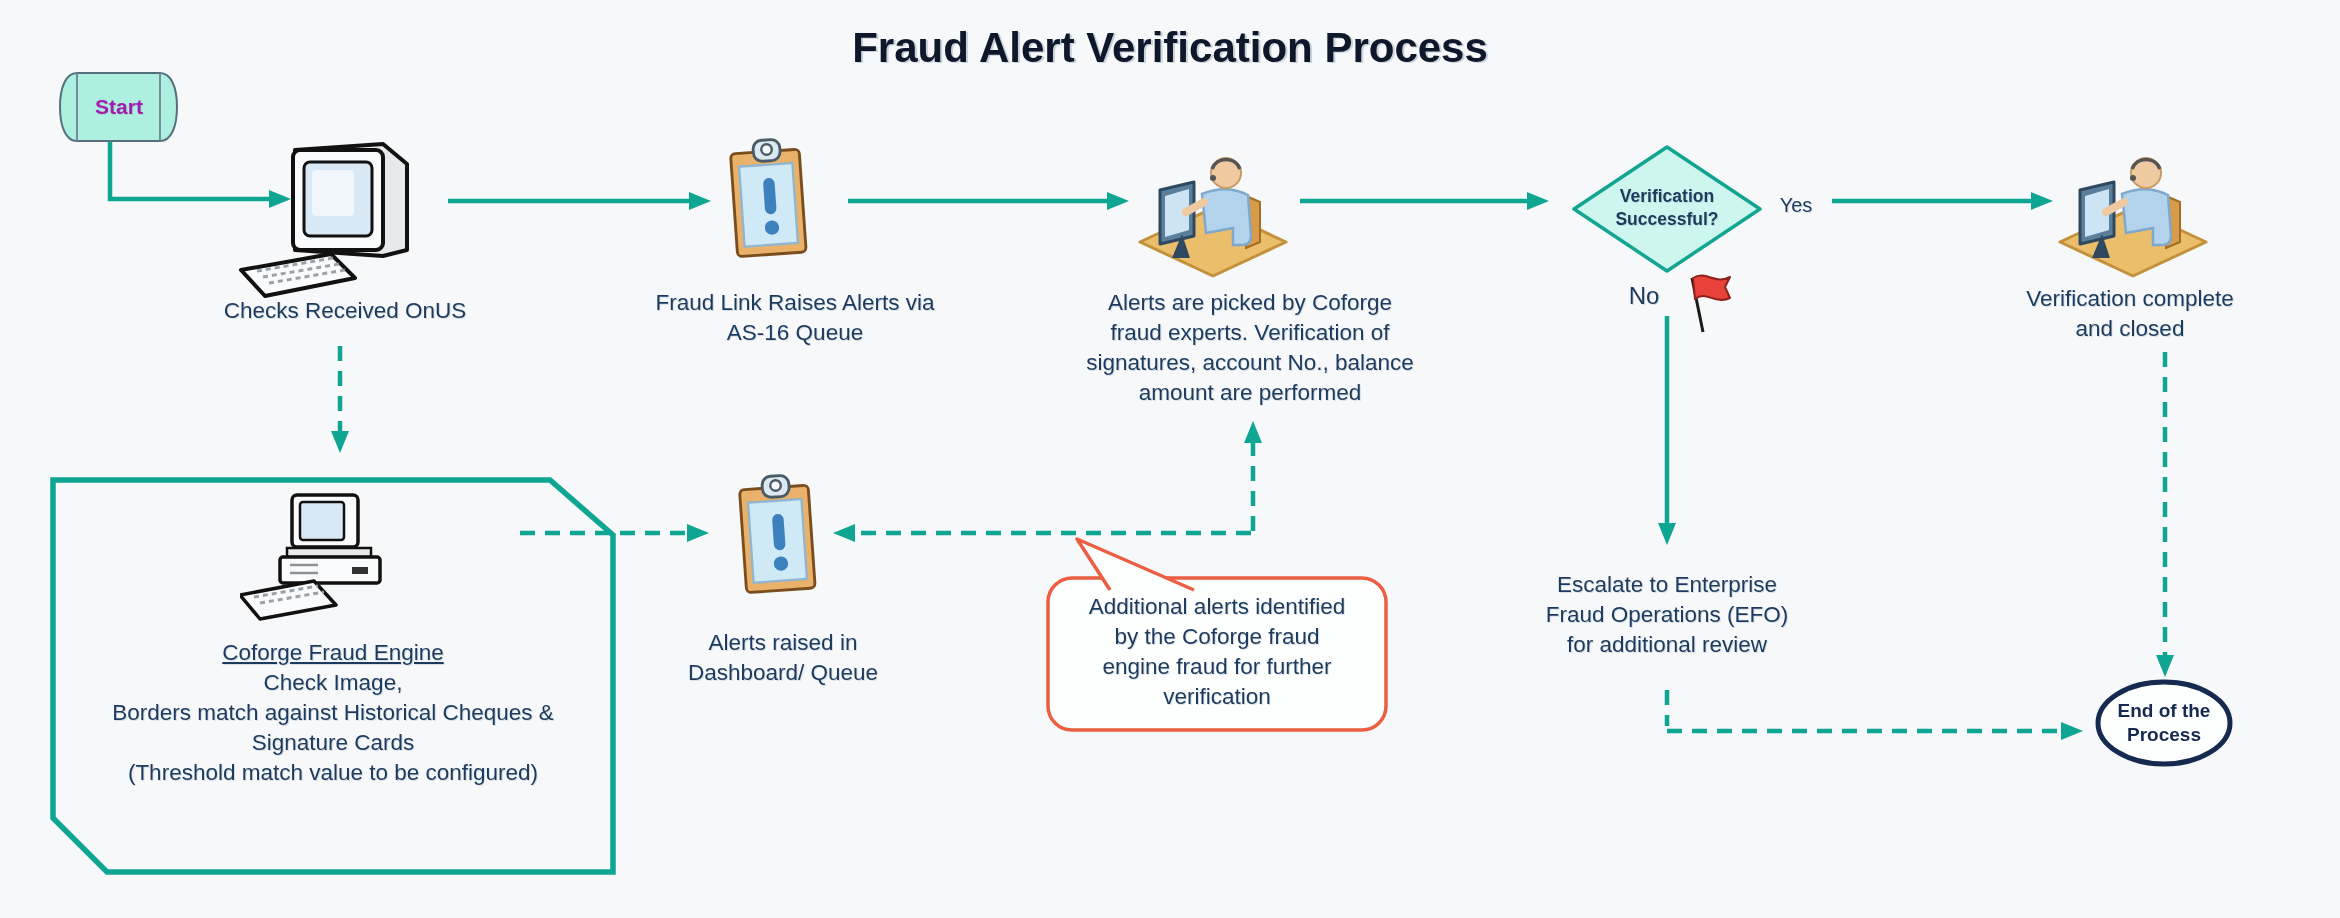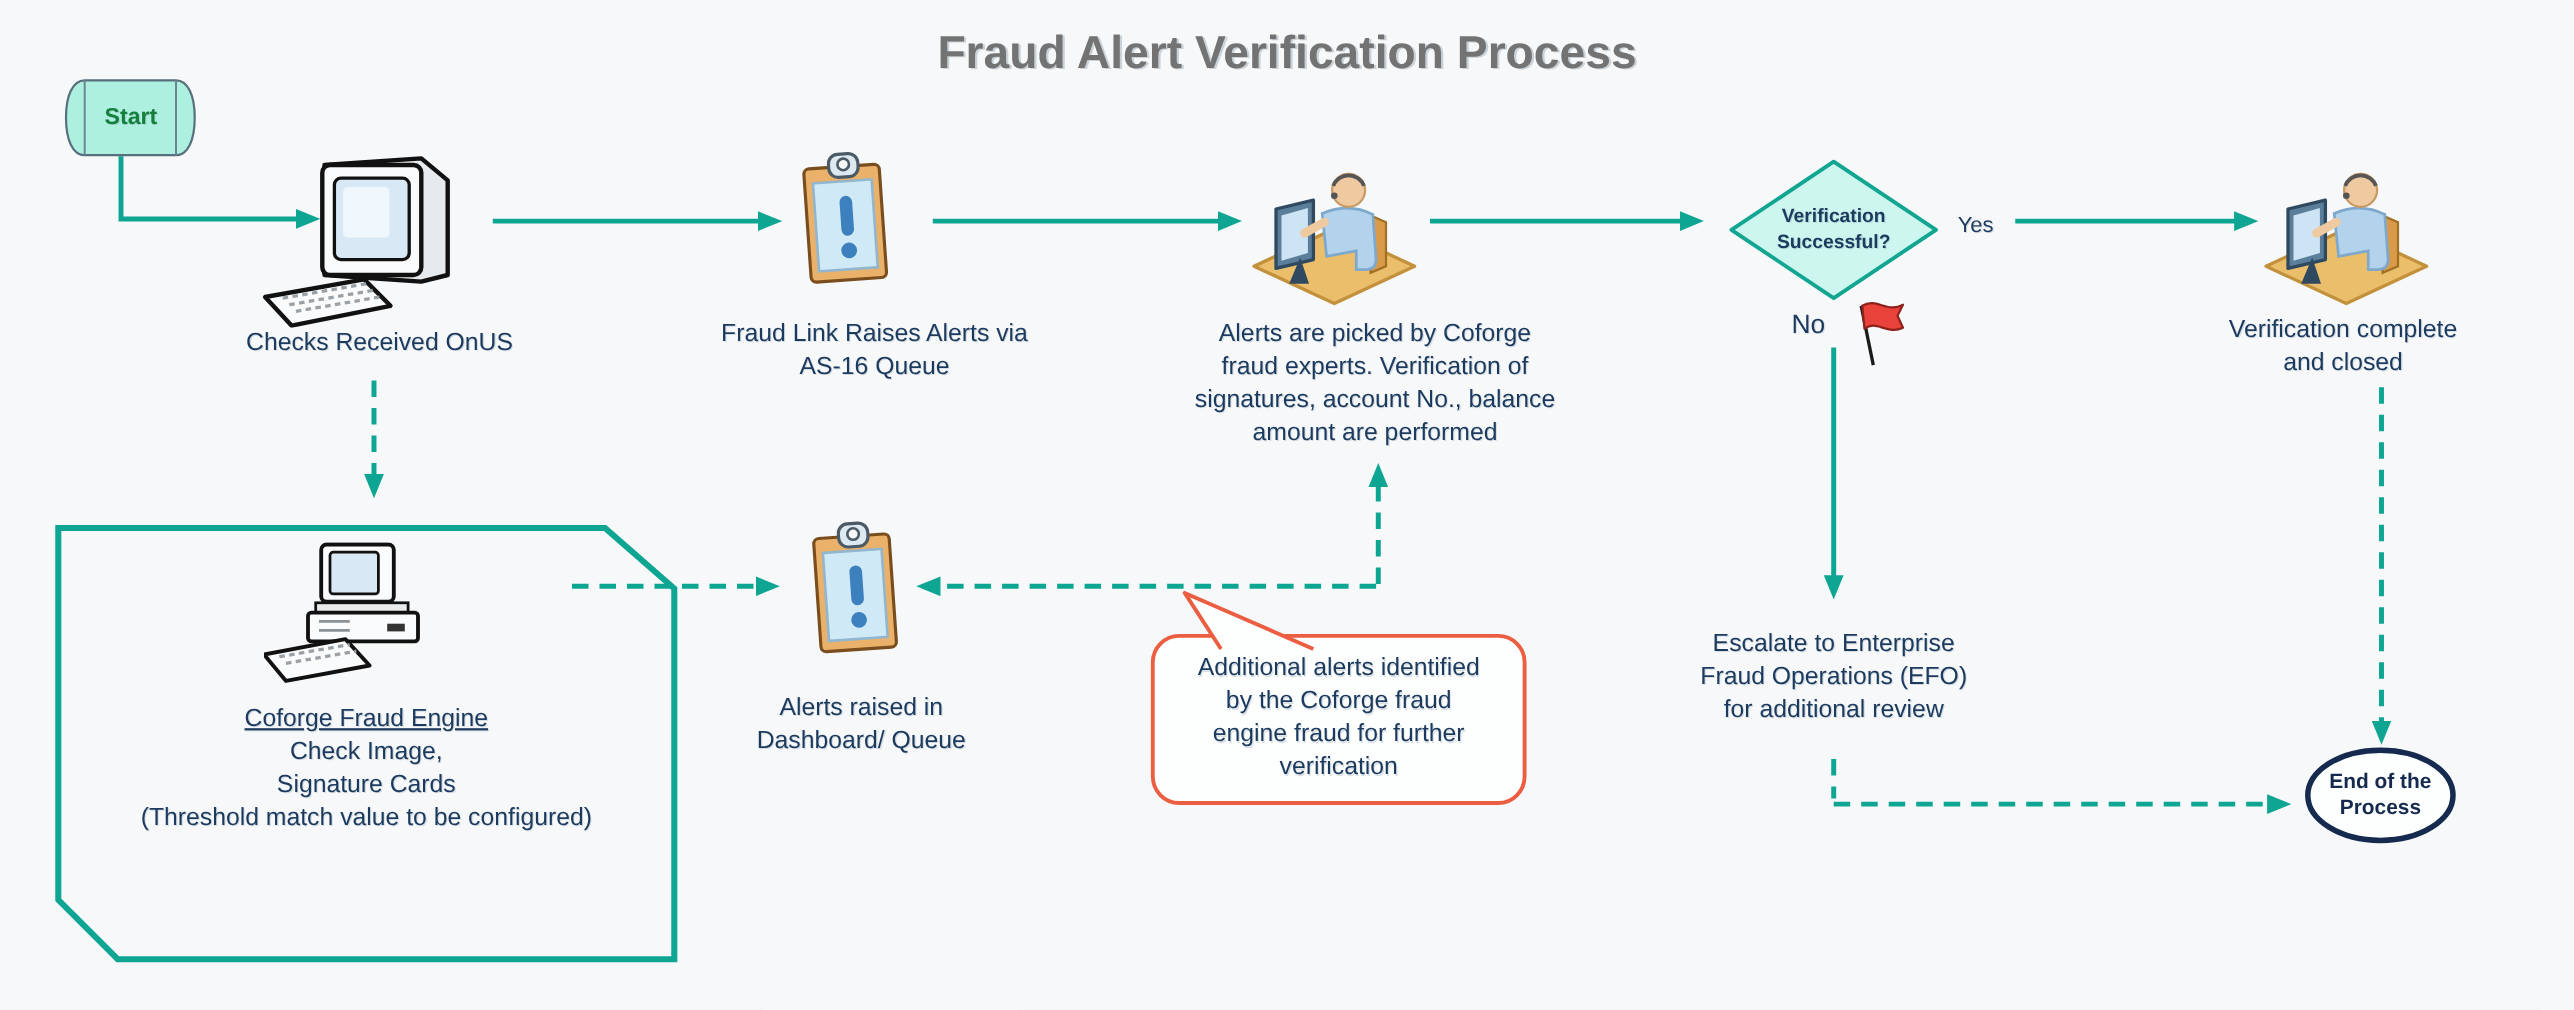--- a/index.html
+++ b/index.html
@@ -9,24 +9,24 @@
   }
   svg{position:absolute;left:0;top:0;}
   .lbl{
     position:absolute;transform:translateX(-50%);text-align:center;
     color:#1C3A5E;font-size:22.5px;line-height:30px;white-space:nowrap;
     text-shadow:1px 1px 0 rgba(140,158,175,.30);
   }
   .lbl.small{font-size:17.5px;line-height:23px;font-weight:bold;}
   .title{
     position:absolute;transform:translateX(-50%);white-space:nowrap;
-    font-size:42px;font-weight:bold;color:#737373;
+    font-size:42px;font-weight:bold;color:#0f172a;
     text-shadow:2px 1px 0 rgba(130,148,165,.38);
   }
-  .startlbl{font-size:21px;font-weight:bold;color:#15803d;line-height:24px;}
+  .startlbl{font-size:21px;font-weight:bold;color:#a21caf;line-height:24px;}
   .endlbl{font-size:19px;font-weight:bold;line-height:24px;color:#152A4E;text-shadow:none;}
   .ul{text-decoration:underline;}
   .icon{position:absolute;}
 </style>
 </head>
 <body>
 
 <div id="canvas">
 
   <svg width="2340" height="918" viewBox="0 0 2340 918">
@@ -178,20 +178,21 @@
   </div>
 
   <div class="lbl endlbl" style="left:2164px;top:699px;">
     <div>End of the</div>
     <div>Process</div>
   </div>
 
   <div class="lbl" style="left:333px;top:638px;">
     <div class="ul">Coforge Fraud Engine</div>
     <div>Check Image,</div>
+    <div>Borders match against Historical Cheques &amp;</div>
     <div>Signature Cards</div>
     <div>(Threshold match value to be configured)</div>
   </div>
 
   <div class="lbl" style="left:783px;top:628px;">
     <div>Alerts raised in</div>
     <div>Dashboard/ Queue</div>
   </div>
 
   <div class="lbl" style="left:1217px;top:592px;">

